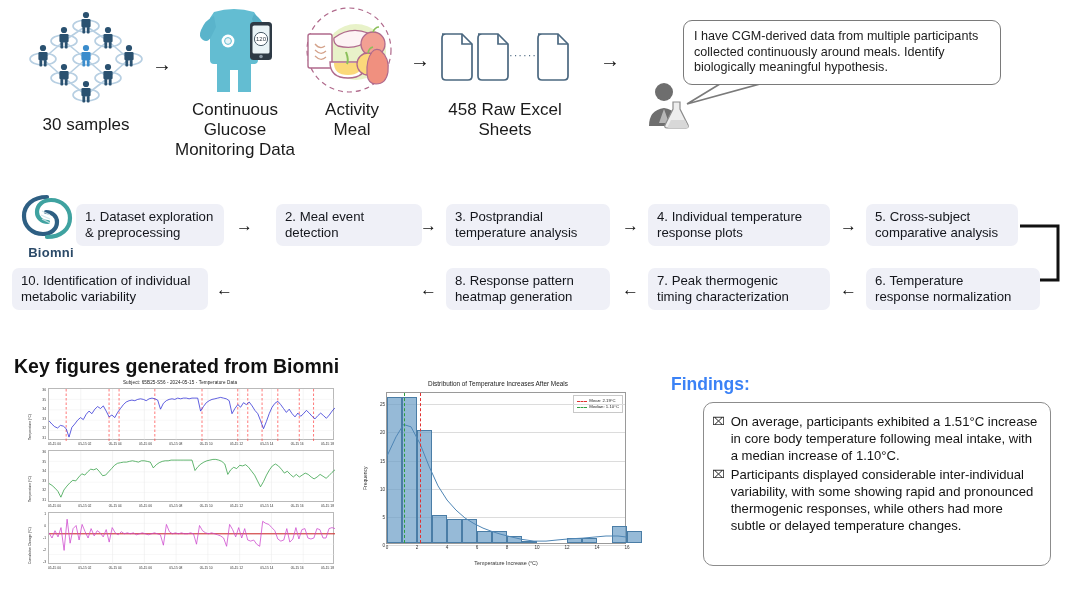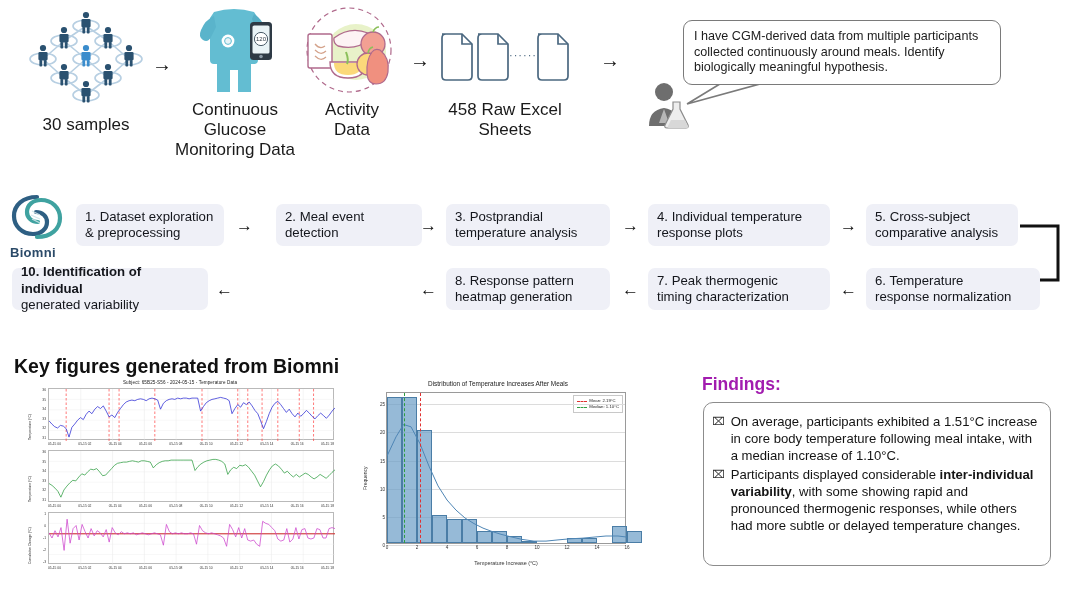--- a/index.html
+++ b/index.html
@@ -53,21 +53,21 @@
     background: #eff0f7;
     border-radius: 7px;
     font-size: 13.2px;
     line-height: 16.5px;
     color: #14161c;
     padding: 6px 9px;
     display: flex; align-items: center;
   }
   .wf-box .txt { display: block; }
   .wf-arrow { position: absolute; color: #111; font-size: 17px; line-height: 1; }
-  #biomni-logo { position: absolute; left: 10px; top: 6px; width: 64px; height: 62px; text-align: left; }
+  #biomni-logo { position: absolute; left: 10px; top: 6px; width: 64px; height: 62px; text-align: right; }
   #biomni-word {
     font-size: 13px; font-weight: bold; color: #2b4a68; letter-spacing: .3px; margin-top: 1px;
   }
   #loop-connector { position: absolute; left: 1018px; top: 18px; width: 58px; height: 92px; }
 
   
   #key-figures-title {
     position: absolute; left: 14px; top: 355px;
     font-size: 19.5px; font-weight: bold; color: #111;
   }
@@ -141,38 +141,38 @@
   #hist-legend {
     position: absolute; right: 2px; top: 2px;
     border: 0.5px solid #c8c8c8; background: #fff;
     padding: 2px 3px; font-size: 4.3px; color: #222; line-height: 6px;
   }
   .leg-row { display: flex; align-items: center; gap: 2px; white-space: nowrap; }
   .leg-dash { width: 10px; height: 0; border-top: 1px dashed; display: inline-block; }
 
   
   #findings-title {
-    position: absolute; left: 702px; top: 374px;
-    font-size: 17.5px; font-weight: bold; color: #a21caf;
+    position: absolute; left: 671px; top: 374px;
+    font-size: 17.5px; font-weight: bold; color: #3b82f6;
   }
   #findings-box {
     position: absolute; left: 703px; top: 402px; width: 348px; height: 164px;
     border: 1.6px solid #8c8c8c; border-radius: 10px; background: #fff;
     padding: 10px 12px 10px 8px;
   }
   #findings-box ul { list-style: none; }
   #findings-box li {
     display: flex; gap: 6px;
     font-size: 13.1px; line-height: 17.2px; color: #141414; margin-bottom: 1px;
   }
   .bullet-glyph {
     font-family: "DejaVu Sans", sans-serif; font-size: 11px; line-height: 17.2px;
     color: #333; flex: 0 0 auto;
   }
-  .fb { font-weight: bold; }
+  .fb { font-weight: normal; }
 </style>
 </head>
 <body>
 
 <div id="top-row">
 
   <div id="people-network">
     <svg viewBox="0 0 128 100" width="128" height="100">
       <g fill="none" stroke="#b7cfe2" stroke-width="1.6">
         <ellipse cx="64" cy="18" rx="13" ry="6"></ellipse>
@@ -283,21 +283,21 @@
       <path d="M34 58 q0 16 18 16 q18 0 18 -16 z" fill="#fff" stroke="#b06a8c" stroke-width="1.4"></path>
       <path d="M38 59 q0 12 14 12 q14 0 14 -12 z" fill="#fbd97a"></path>
       <path d="M50 48 q3 8 1 12" stroke="#8bbf5a" stroke-width="2" fill="none"></path>
       <circle cx="72" cy="60" r="11" fill="#fbd97a" stroke="#b06a8c" stroke-width="1.3"></circle>
       <path d="M84 46 q10 8 8 22 q-2 12 -12 12 q-8 0 -9 -10 q-1 -14 5 -22 q3 -4 8 -2 z" fill="#f0907f" stroke="#b06a8c" stroke-width="1.2"></path>
       <path d="M72 49 q1 -5 5 -6" stroke="#8bbf5a" stroke-width="1.7" fill="none"></path>
     </svg>
   </div>
   <div class="top-item" style="left:300px; top:100px; width:104px;">
     <div class="top-caption">Activity
-Data</div>
+Meal</div>
   </div>
 
   <div class="top-arrow" style="left:410px; top:50px;">→</div>
 
   <div id="docs-icon">
     <svg viewBox="0 0 134 58" width="134" height="58">
       <g fill="#ffffff" stroke="#4b6880" stroke-width="1.7">
         <path d="M4 6 h20 l10 10 v32 q0 4 -4 4 h-22 q-4 0 -4 -4 v-38 q0 -4 4 -4 z"></path>
         <path d="M24 6 v10 h10" fill="none"></path>
         <path d="M40 6 h20 l10 10 v32 q0 4 -4 4 h-22 q-4 0 -4 -4 v-38 q0 -4 4 -4 z"></path>
@@ -372,21 +372,21 @@
   </div>
 
   <svg id="loop-connector" viewBox="0 0 58 92">
     <path d="M2 20 H40 V74 H14" fill="none" stroke="#111" stroke-width="3"></path>
     <path d="M16 68 L6 74 L16 80 Z" fill="#111"></path>
   </svg>
 
   <div class="wf-box" style="left:12px; top:80px; width:196px; height:42px;">
     <span class="txt">
       <span class="fb">10. Identification of individual</span><br>
-      <span>generated variability</span>
+      <span>metabolic variability</span>
     </span>
   </div>
   <div class="wf-arrow" style="left:216px; top:93px;">←</div>
   <div class="wf-arrow" style="left:420px; top:93px;">←</div>
   <div class="wf-box" style="left:446px; top:80px; width:164px; height:42px;">
     <span class="txt" style="white-space:pre-line;">8. Response pattern
 heatmap generation</span>
   </div>
   <div class="wf-arrow" style="left:622px; top:93px;">←</div>
   <div class="wf-box" style="left:648px; top:80px; width:182px; height:42px;">

